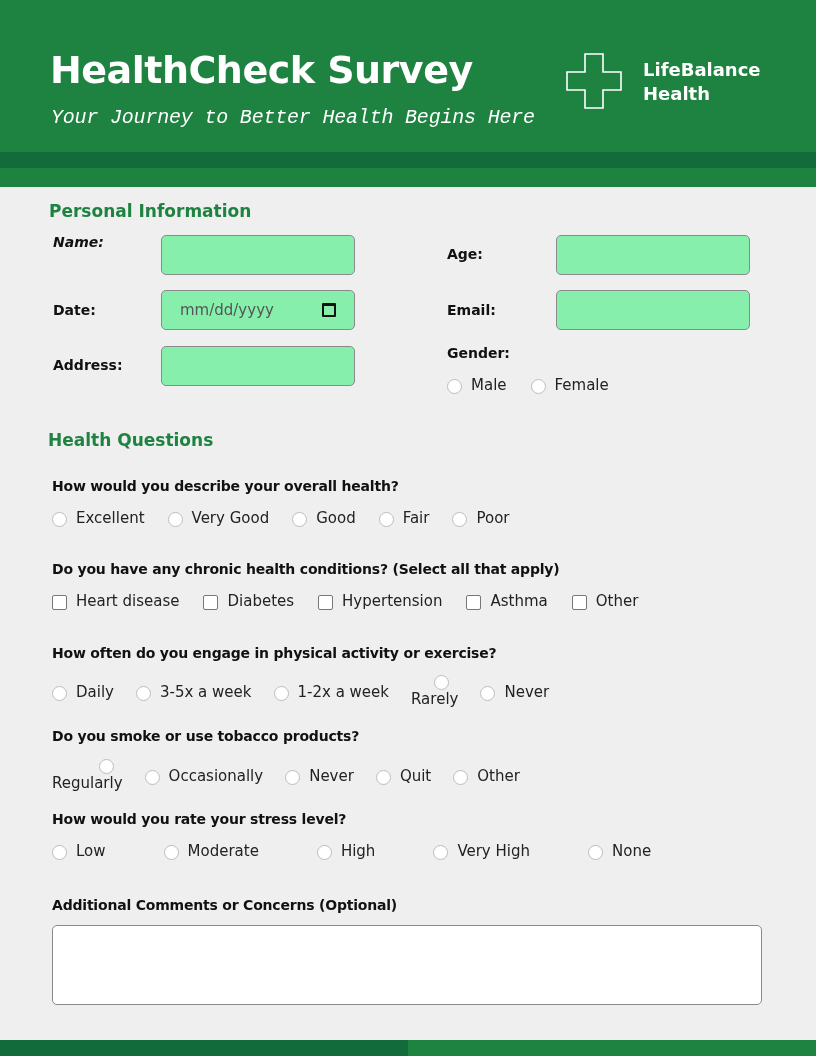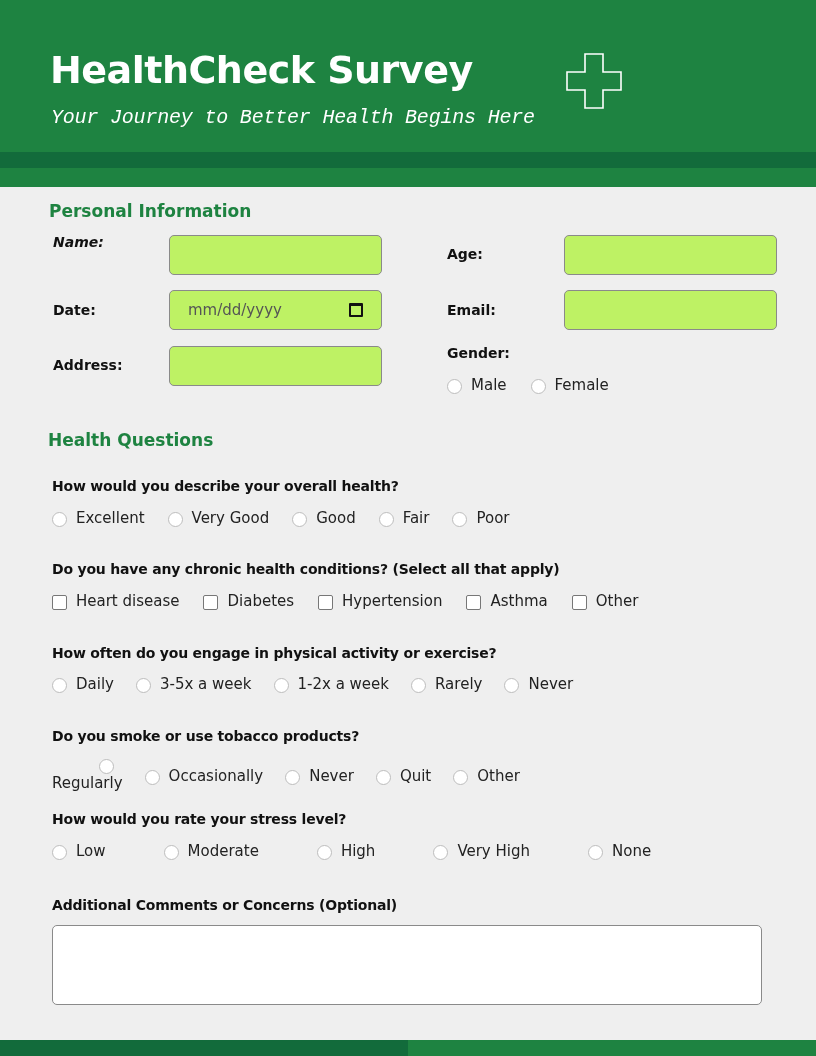--- a/index.html
+++ b/index.html
@@ -8,21 +8,21 @@
 
   .header { position: absolute; left: 0; top: 0; width: 816px; height: 187px; background: #1e8341; }
   .header-band { position: absolute; left: 0; top: 152px; width: 816px; height: 16px; background: #126b3b; }
   .title { position: absolute; left: 50px; top: 48px; font-family: "DejaVu Sans", sans-serif; font-weight: bold; font-size: 38px; color: #fff; letter-spacing: -0.5px; }
   .subtitle { position: absolute; left: 51px; top: 106px; font-family: Liberation Mono, monospace; font-style: italic; font-size: 20px; color: #fff; letter-spacing: -0.2px; }
   .logo-icon { position: absolute; left: 566px; top: 53px; width: 56px; height: 56px; }
   .logo-text { position: absolute; left: 643px; top: 58px; font-weight: bold; font-size: 18px; line-height: 24px; color: #fff; }
 
   .section-title { position: absolute; font-weight: bold; font-size: 17px; color: #1e8341; }
   .label { position: absolute; font-weight: bold; font-size: 14px; color: #111; }
-  .input { position: absolute; width: 213px; height: 40px; background: #bef264; border: 1px solid #8a8a8a; border-radius: 5px; margin-left: 8px; }
+  .input { position: absolute; width: 194px; height: 40px; background: #86efac; border: 1px solid #8a8a8a; border-radius: 5px; }
   .date-text { position: absolute; left: 18px; top: 10px; font-size: 15px; color: #555; }
   .cal-icon { position: absolute; right: 18px; top: 12px; width: 14px; height: 14px; border: 2px solid #111; border-top-width: 3px; border-radius: 1px; }
 
   .question { position: absolute; left: 52px; font-weight: bold; font-size: 14px; color: #111; letter-spacing: -0.2px; }
   .opts { position: absolute; left: 52px; display: flex; align-items: center; }
   .opt { display: flex; align-items: flex-end; font-size: 15px; color: #222; white-space: nowrap; }
   .radio { width: 15px; height: 15px; border-radius: 50%; border: 1.5px solid #bdbdbd; background: #fff; margin-right: 9px; flex: none; }
   .check { width: 15px; height: 15px; border-radius: 2px; border: 1.5px solid #777; background: #fff; margin-right: 9px; flex: none; }
 
   .textarea { position: absolute; left: 52px; top: 925px; width: 710px; height: 80px; background: #fff; border: 1px solid #8a8a8a; border-radius: 5px; }
@@ -32,20 +32,24 @@
 </style>
 </head>
 <body>
 
 <div class="header">
   <div class="title">HealthCheck Survey</div>
   <div class="subtitle">Your Journey to Better Health Begins Here</div>
   <svg class="logo-icon" viewBox="0 0 56 56">
     <path d="M19 1 H37 V19 H55 V37 H37 V55 H19 V37 H1 V19 H19 Z" fill="none" stroke="#fff" stroke-width="1.6"></path>
   </svg>
+  <div class="logo-text">
+    <div>LifeBalance</div>
+    <div>Health</div>
+  </div>
 </div>
 <div class="header-band"></div>
 
 <div class="section-title" style="left:49px; top:201px;">Personal Information</div>
 
 <div class="label" style="left:53px; top:234px;font-style:italic;">Name:</div>
 <div class="input" style="left:161px; top:235px;"></div>
 
 <div class="label" style="left:53px; top:302px;">Date:</div>
 <div class="input" style="left:161px; top:290px;">
@@ -131,21 +135,21 @@
       <span>Daily</span>
     </label>
   <label class="opt" style="margin-right:22px;">
       <span class="radio"></span>
       <span>3-5x a week</span>
     </label>
   <label class="opt" style="margin-right:22px;">
       <span class="radio"></span>
       <span>1-2x a week</span>
     </label>
-  <label class="opt" style="margin-right:22px;">
+  <label class="opt" style="margin-right:22px;flex-direction:column;">
       <span class="radio"></span>
       <span>Rarely</span>
     </label>
   <label class="opt">
       <span class="radio"></span>
       <span>Never</span>
     </label>
 </div>
 
 <div class="question" style="top:728px;">Do you smoke or use tobacco products?</div>

